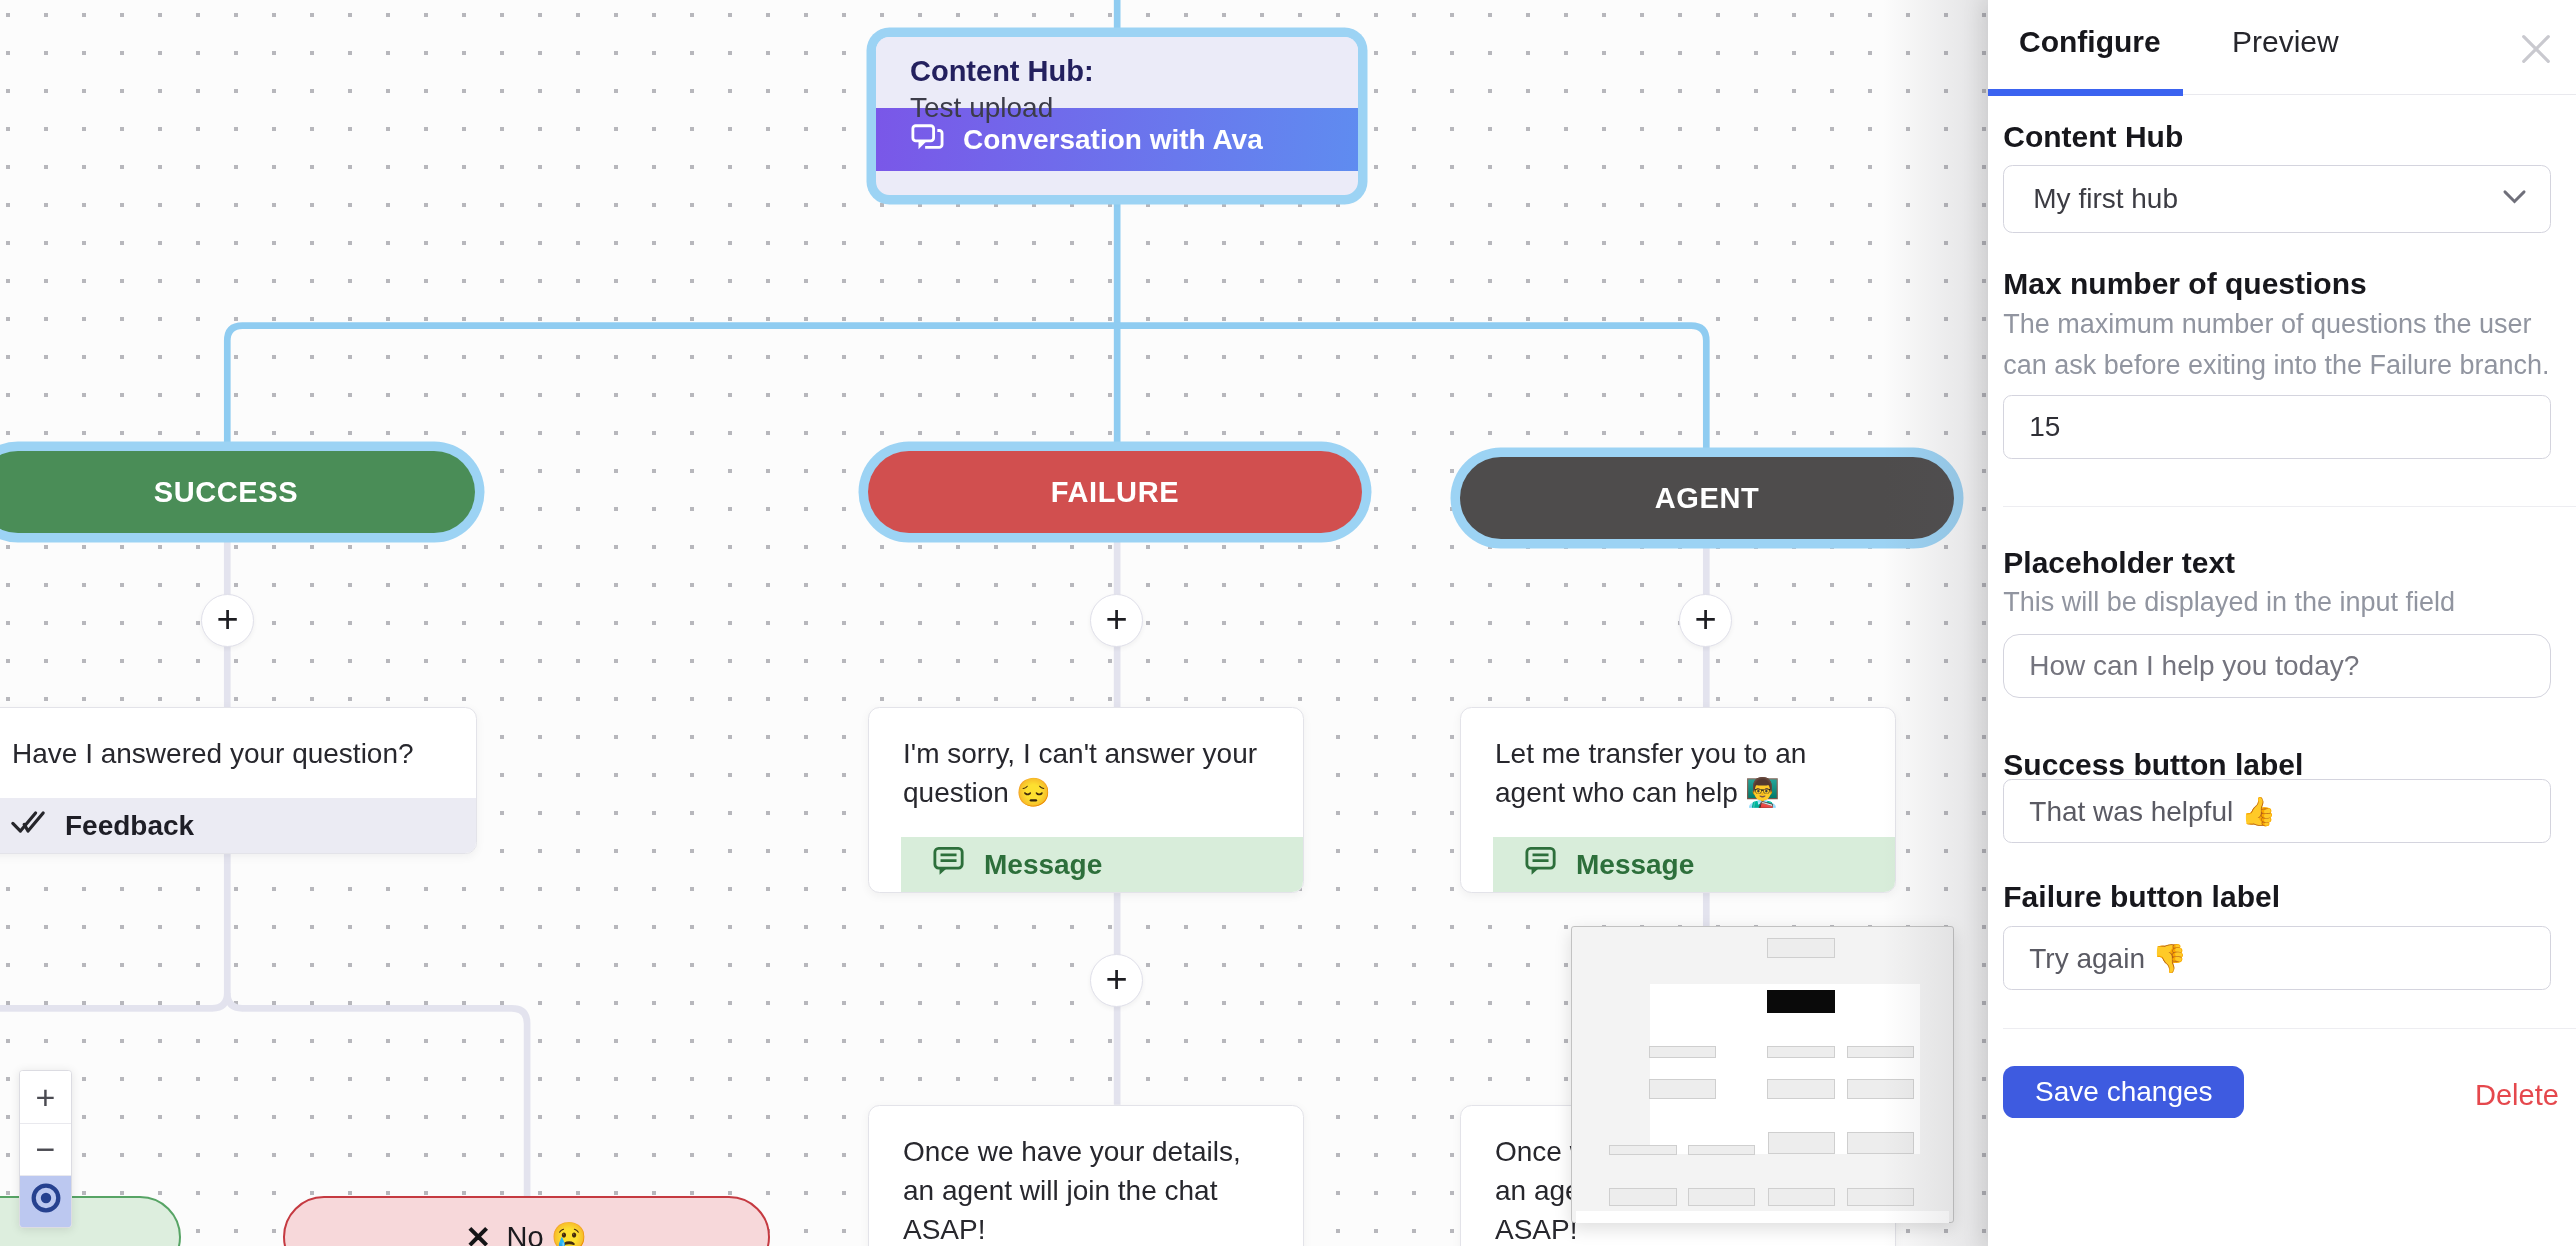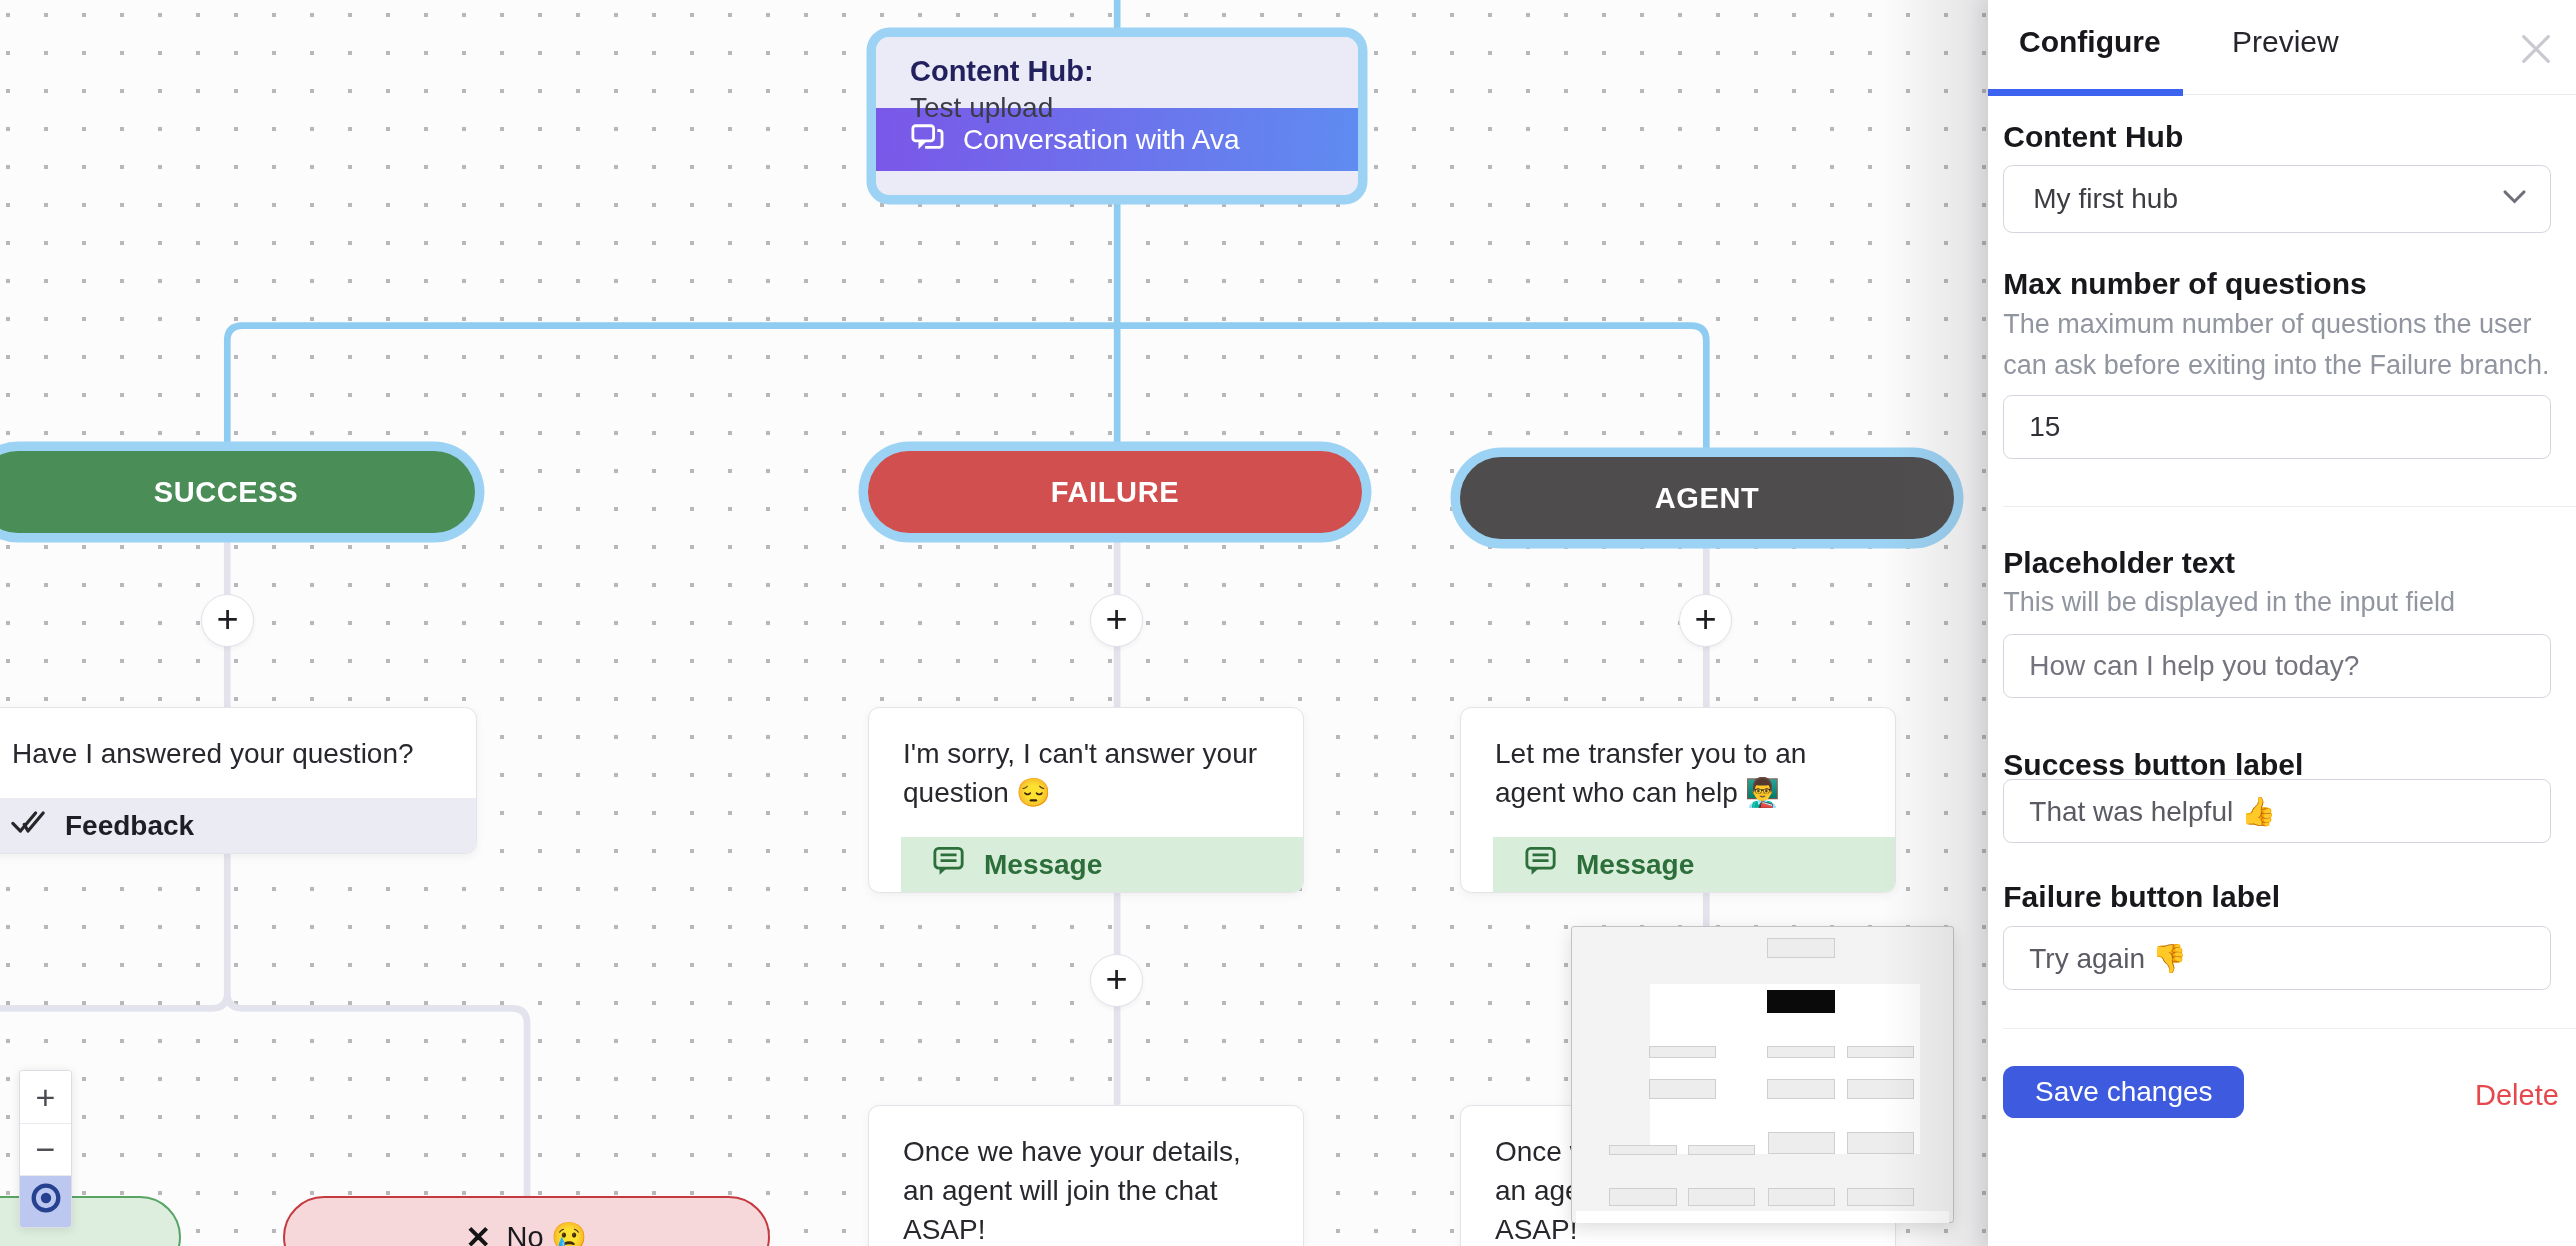--- a/index.html
+++ b/index.html
@@ -17,21 +17,21 @@
 
   
   .hub-node { position:absolute; left:876px; top:37px; width:482px; height:158px; z-index:3;
     border-radius:13.4px; box-shadow:0 0 0 9.5px #9cd3f4, 0 3.8px 9.5px rgba(0,0,0,.08);
     overflow:hidden; background:#ebebf8; }
   .hub-head { height:71px; padding:15.3px 0 0 34px; background:#ebebf8; }
   .hub-type { font-size:29px; font-weight:bold; color:#23205e; line-height:38px; }
   .hub-name { font-size:28px; color:#3c3c49; line-height:36px; }
   .hub-foot { height:63px; display:flex; align-items:center; gap:19px; padding-left:34px;
     background:linear-gradient(95deg, #7a57e8 0%, #5f8cf0 100%); }
-  .hub-foot-label { color:#ffffff; font-size:28px; font-weight:normal; }
+  .hub-foot-label { color:#ffffff; font-size:28px; font-weight:bold; }
 
   
   .pill { position:absolute; top:451px; height:82px; z-index:3; border-radius:41px;
     box-shadow:0 0 0 9.5px #9cd3f4; display:flex; align-items:center; justify-content:center;
     color:#fff; font-weight:bold; font-size:29px; letter-spacing:0.6px; }
   .pill-success { left:-23px; width:498px; background:#4a8d57; }
   .pill-failure { left:868px; width:494px; background:#d14f4f; }
   .pill-agent   { left:1460px; width:494px; background:#4e4c4c;margin-top:6px; }
 
   
@@ -296,21 +296,21 @@
   </div>
 
   <div class="sb-h" style="top:267px;">Max number of questions</div>
   <div class="sb-desc" style="top:304px;">The maximum number of questions the user can ask before exiting into the Failure branch.</div>
   <input class="sb-input" style="top: 395px; color: rgb(47, 47, 54);" type="text" value="15">
 
   <div class="sb-divider" style="top:506px;"></div>
 
   <div class="sb-h" style="top:546px;">Placeholder text</div>
   <div class="sb-desc" style="top:582px;">This will be displayed in the input field</div>
-  <input class="sb-input" style="top: 634px; color: rgb(116, 116, 126);" type="text" value="How can I help you today?">
+  <input class="sb-input" style="top: 634px; color: rgb(116, 116, 126); border-radius: 16px;" type="text" value="How can I help you today?">
 
   <div class="sb-h" style="top:748px;">Success button label</div>
   <input class="sb-input" style="top: 779px;" type="text" value="That was helpful 👍">
 
   <div class="sb-h" style="top:880px;">Failure button label</div>
   <input class="sb-input" style="top: 926px;" type="text" value="Try again 👎">
 
   <div class="sb-divider" style="top:1028px;"></div>
 
   <button class="save-btn">Save changes</button>

